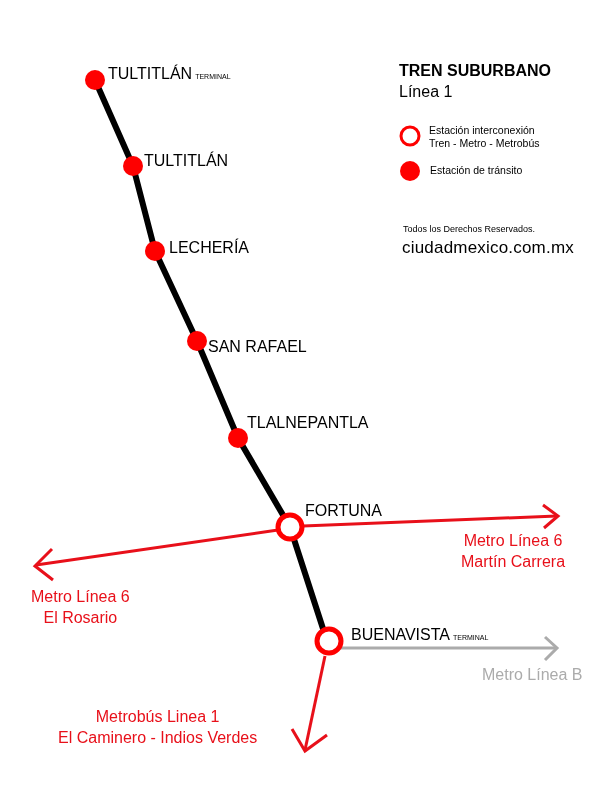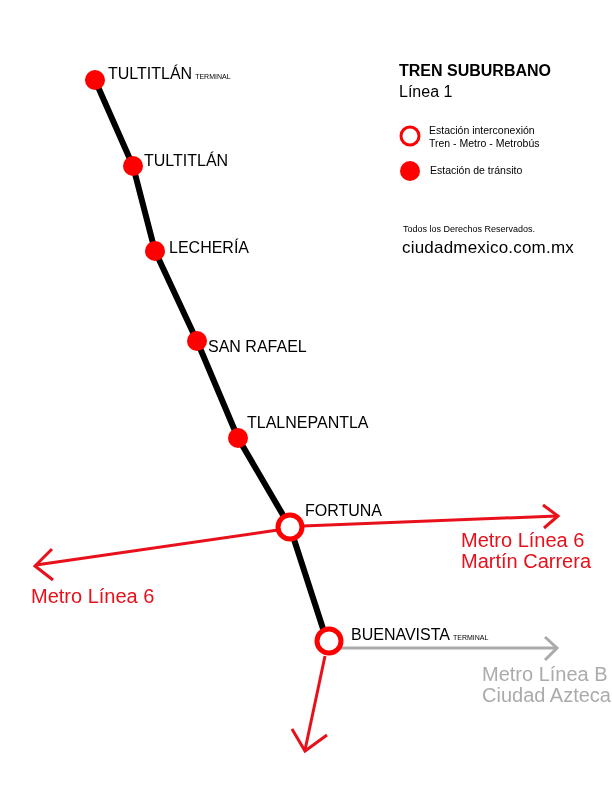--- a/index.html
+++ b/index.html
@@ -2,21 +2,21 @@
 <html><head>
   <meta charset="utf-8">
   <style>
     html, body { margin: 0; padding: 0; background: #ffffff; }
     body { width: 612px; height: 792px; position: relative; overflow: hidden;
            font-family: "Liberation Sans", "DejaVu Sans", sans-serif; color: #000; }
     svg.map { position: absolute; left: 0; top: 0; }
     .lbl { position: absolute; white-space: nowrap; line-height: 1; }
     .st-name { font-size: 16px; color: #000; }
     .term { font-size: 7px; margin-left: 3px; letter-spacing: 0; }
-    .conn { font-size: 20px; line-height: 21px; }
+    .conn { font-size: 16px; line-height: 21px; text-align: center; }
     .red { color: #e8101a; }
     .gray { color: #ababab; }
     .title { font-size: 16px; font-weight: bold; }
     .subtitle { font-size: 16px; }
     .legend-text { font-size: 10.5px; line-height: 13px; }
     .small { font-size: 9px; }
     .site { font-size: 17px; letter-spacing: 0.2px; }
   </style>
 </head>
 <body>
@@ -70,26 +70,28 @@
 <div class="lbl st-name" style="left:351px; top:627px;">
   <span>BUENAVISTA</span><span class="term">TERMINAL</span>
 </div>
 
 <div class="lbl conn red" style="left:461px; top:530px;">
   <div>Metro Línea 6</div>
   <div>Martín Carrera</div>
 </div>
 <div class="lbl conn red" style="left:31px; top:586px;">
   <div>Metro Línea 6</div>
+  <div>El Rosario</div>
 </div>
 <div class="lbl conn gray" style="left:453px; top:664px;margin-left:29px;">
   <div>Metro Línea B</div>
-  <div>Ciudad Azteca</div>
 </div>
 <div class="lbl conn red" style="left:58px; top:706px;">
+  <div>Metrobús Linea 1</div>
+  <div>El Caminero - Indios Verdes</div>
 </div>
 
 <div class="lbl title" style="left:399px; top:63px;">TREN SUBURBANO</div>
 <div class="lbl subtitle" style="left:399px; top:84px;text-align:center;">Línea 1</div>
 
 <div class="lbl legend-text" style="left:429px; top:124px;">
   <div>Estación interconexión</div>
   <div>Tren - Metro - Metrobús</div>
 </div>
 <div class="lbl legend-text" style="left:430px; top:164px;">Estación de tránsito</div>

